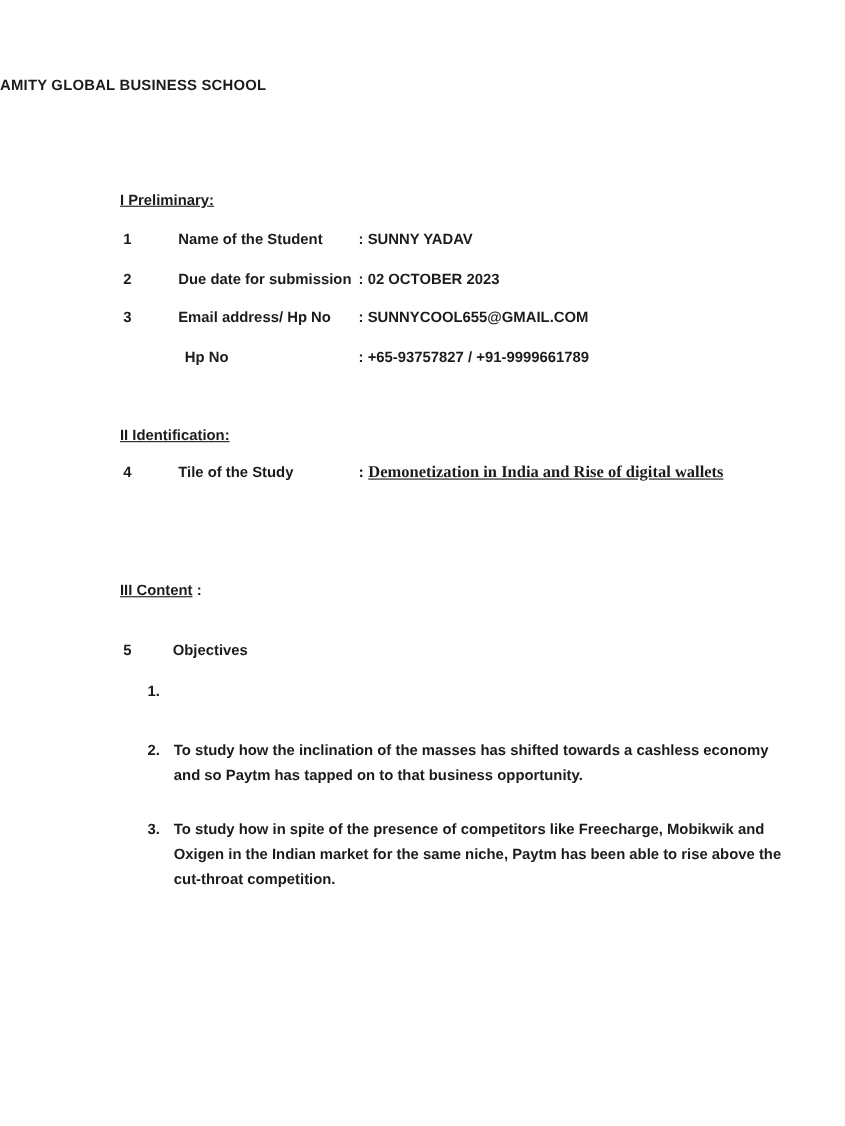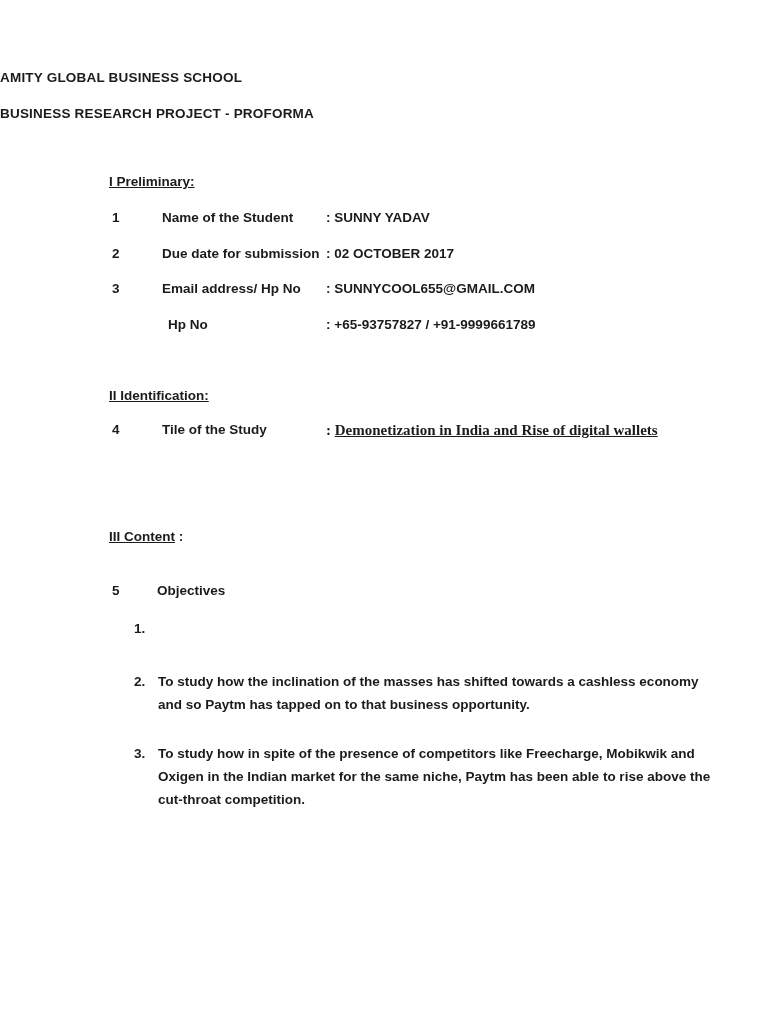--- a/index.html
+++ b/index.html
@@ -71,36 +71,35 @@
     left: -24px;
     top: 0;
   }
 </style>
 </head>
 <body>
 
 <div class="page">
 
   <div class="doc-title" style="top:70px">AMITY GLOBAL BUSINESS SCHOOL</div>
-  <div class="doc-title" style="top:106px">BUSINESS RESEARCH PROJECT - PROFORMA</div>
 
   <div class="section-heading" style="top:174px">
     <span class="u">I Preliminary:</span>
   </div>
 
   <div class="row" style="top:210px">
     <span class="num">1</span>
     <span class="label">Name of the Student</span>
     <span class="value">: SUNNY YADAV</span>
   </div>
 
   <div class="row" style="top:246px">
     <span class="num">2</span>
     <span class="label">Due date for submission</span>
-    <span class="value">: 02 OCTOBER 2017</span>
+    <span class="value">: 02 OCTOBER 2023</span>
   </div>
 
   <div class="row" style="top:281px">
     <span class="num">3</span>
     <span class="label">Email address/ Hp No</span>
     <span class="value">: SUNNYCOOL655@GMAIL.COM</span>
   </div>
 
   <div class="row" style="top:317px">
     <span class="label-indent">Hp No</span>

